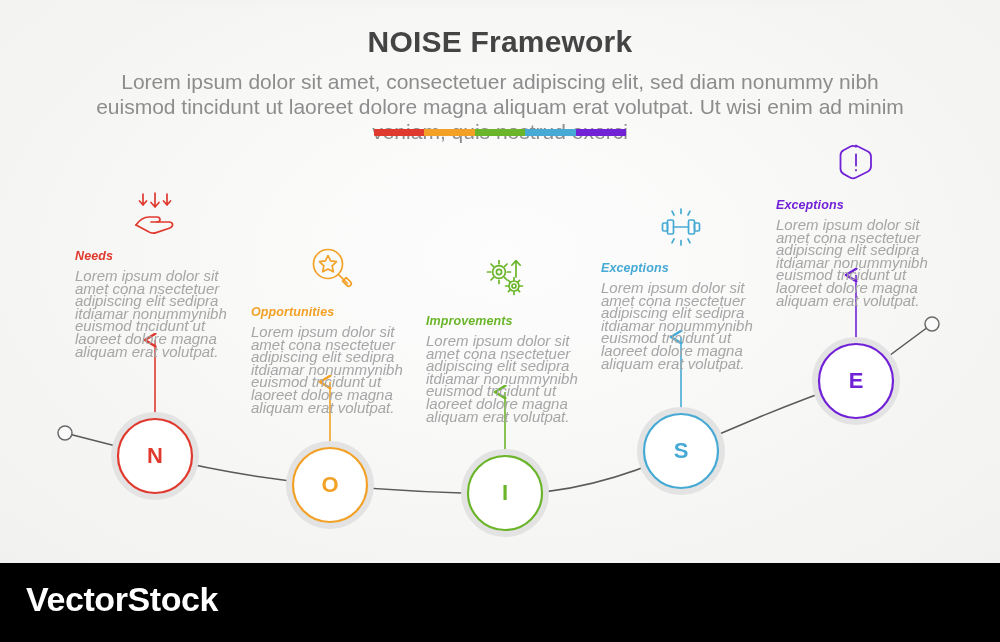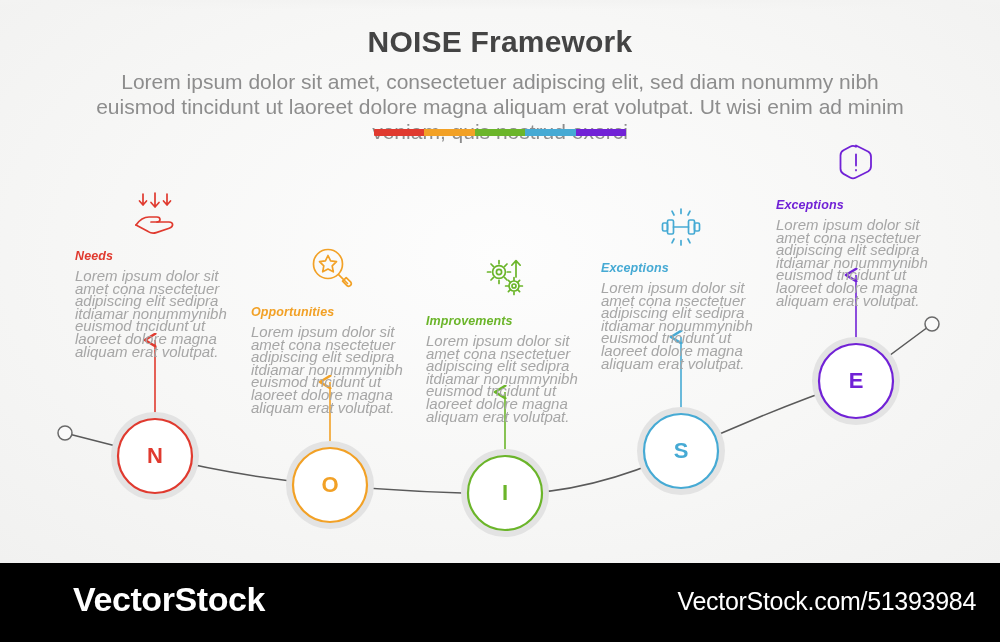--- a/index.html
+++ b/index.html
@@ -122,21 +122,20 @@
   }
   #footer .brand {
     position: absolute;
     left: 26px;
     top: 17px;
     font-size: 34px;
     font-weight: bold;
     color: #ffffff;
     letter-spacing: -.4px;
     font-family: "Liberation Sans", sans-serif;
-    margin-left: 47px;
   }
   #footer .url {
     position: absolute;
     right: 24px;
     top: 24px;
     font-size: 25px;
     color: #ffffff;
     letter-spacing: -.3px;
   }
 </style>
@@ -283,16 +282,15 @@
         </svg>
       </div>
       <div class="heading" style="color:#7122d6">Exceptions</div>
       <div class="desc">Lorem ipsum dolor sit amet cona nsectetuer adipiscing elit sedipra itdiamar nonummynibh euismod tncidunt ut laoreet dolore magna aliquam erat volutpat.</div>
     </div>
 
   </div>
 
   <div id="footer">
     <div class="brand">VectorStock</div>
-    <div class="url">VectorStock.com/51393984</div>
   </div>
 
 </div>
 
 </body></html>

